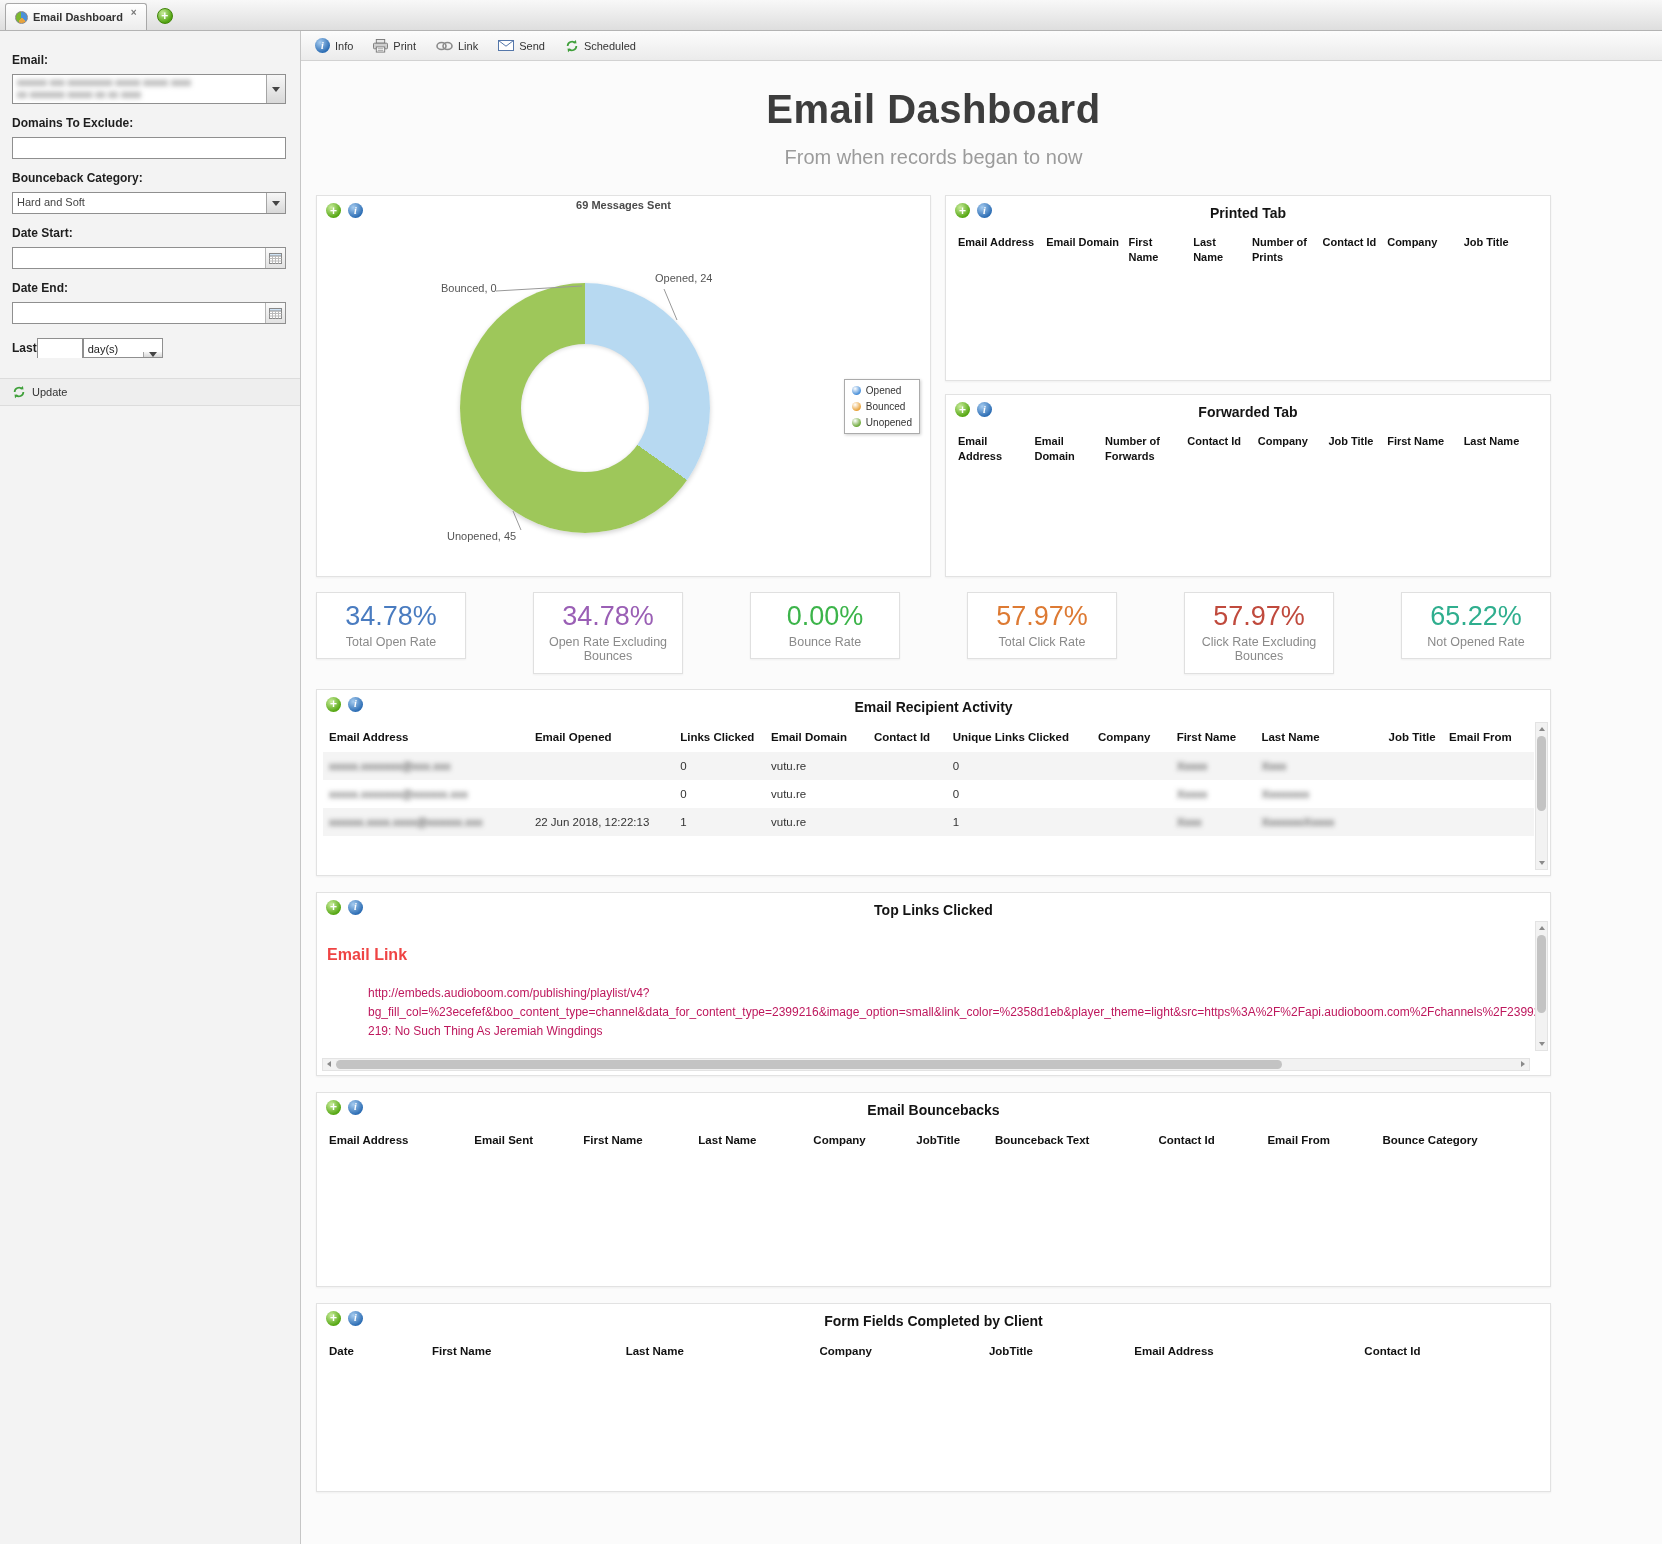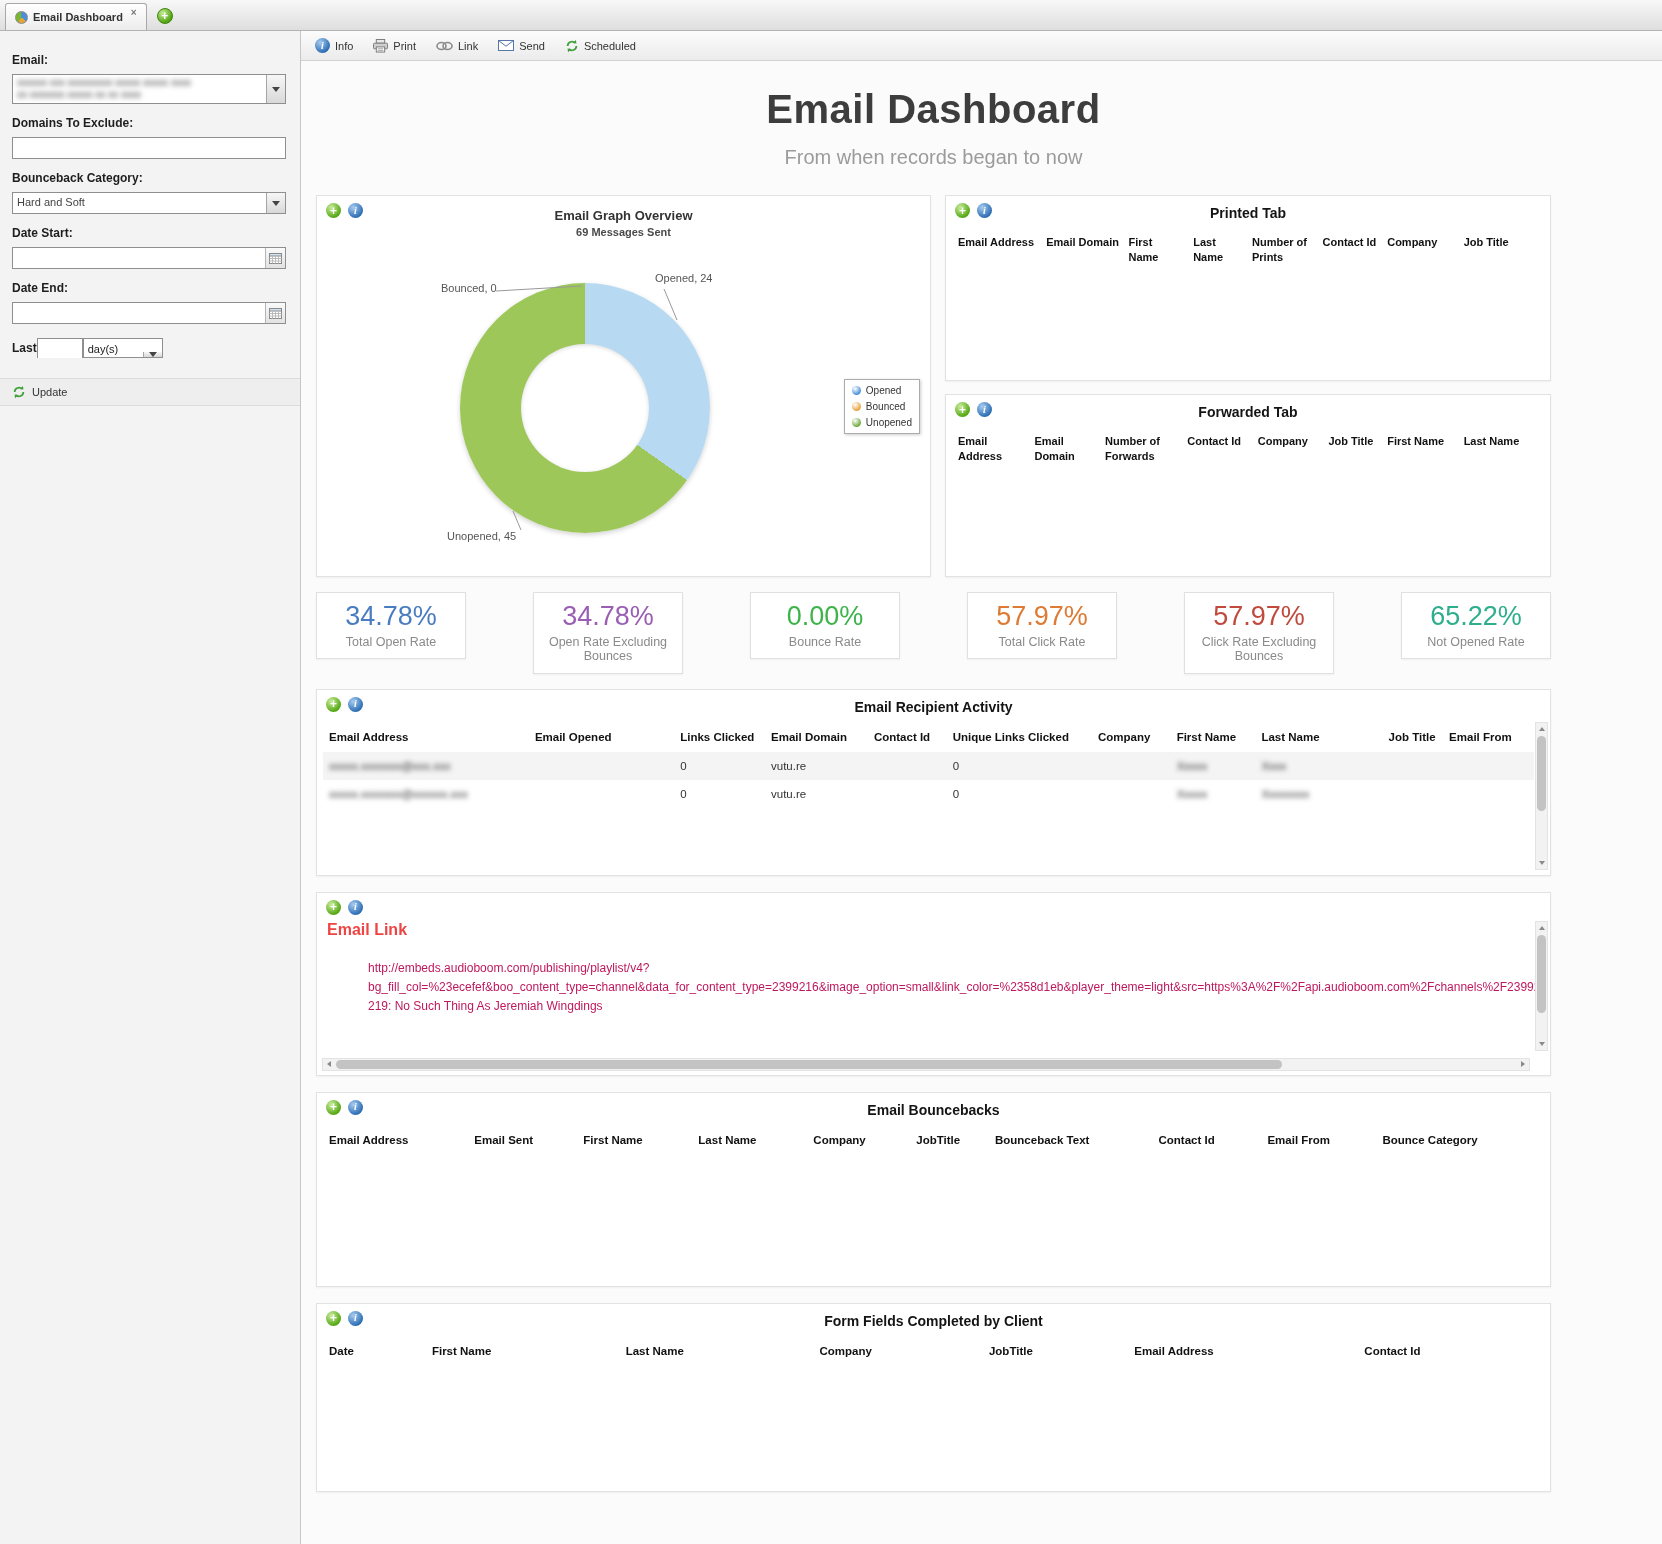--- a/index.html
+++ b/index.html
@@ -276,21 +276,20 @@
     <div class="content">
       <div class="page-title">Email Dashboard</div>
       <div class="page-subtitle">From when records began to now</div>
 
       <div class="row1">
         <div class="panel donut-panel">
           <div class="panel-icons">
             <span class="ic-plus">+</span>
             <span class="ic-info">i</span>
           </div>
-          <div class="chart-title">Email Graph Overview</div>
           <div class="chart-sub">69 Messages Sent</div>
 
           <div class="donut-ring" style="background: conic-gradient(rgb(183, 217, 241) 0deg, rgb(183, 217, 241) 125.217deg, rgb(232, 163, 61) 125.217deg, rgb(232, 163, 61) 125.217deg, rgb(158, 199, 90) 125.217deg, rgb(158, 199, 90) 360deg);">
             <div class="donut-hole"></div>
           </div>
 
           <svg class="callouts" width="615" height="382">
             <polyline points="347,93 360,124" fill="none" stroke="#999" stroke-width="1"></polyline>
             <polyline points="179,95 265,90" fill="none" stroke="#999" stroke-width="1"></polyline>
             <polyline points="204,334 196,315" fill="none" stroke="#999" stroke-width="1"></polyline>
@@ -463,40 +462,54 @@
             <td class="link-text">0</td>
             <td class="link-text">vutu.re</td>
             <td></td>
             <td class="link-text">0</td>
             <td></td>
             <td class="blur-name">Xxxxx</td>
             <td class="blur-name">Xxxxxxxx</td>
             <td></td>
             <td></td>
           </tr>
+          <tr class="alt">
+            <td class="blur-link">xxxxxx.xxxx.xxxx@xxxxxx.xxx</td>
+            <td>22 Jun 2018, 12:22:13</td>
+            <td class="link-text">1</td>
+            <td class="link-text">vutu.re</td>
+            <td></td>
+            <td class="link-text">1</td>
+            <td></td>
+            <td class="blur-name">Xxxx</td>
+            <td class="blur-name">XxxxxxxXxxxx</td>
+            <td></td>
+            <td></td>
+          </tr>
         </tbody>
           </table>
         <div class="vscroll">
           <div class="sb-btn">
               <span class="t-up"></span>
             </div>
           <div class="sb-track">
               <div class="sb-thumb-v"></div>
             </div>
           <div class="sb-btn">
               <span class="t-dn"></span>
             </div>
         </div>
       </div>
 
       <div class="panel toplinks-panel">
         <div class="panel-icons">
           <span class="ic-plus">+</span>
           <span class="ic-info">i</span>
         </div>
+        <div class="panel-title">Top Links Clicked</div>
         <div class="email-link-hd">Email Link</div>
         <div class="link-block">
           <div class="link-line">http://embeds.audioboom.com/publishing/playlist/v4?</div>
           <div class="link-line">bg_fill_col=%23ecefef&amp;boo_content_type=channel&amp;data_for_content_type=2399216&amp;image_option=small&amp;link_color=%2358d1eb&amp;player_theme=light&amp;src=https%3A%2F%2Fapi.audioboom.com%2Fchannels%2F2399216%2Faudio_cli</div>
           <div class="link-line">219: No Such Thing As Jeremiah Wingdings</div>
         </div>
         <div class="vscroll">
           <div class="sb-btn">
               <span class="t-up"></span>
             </div>

